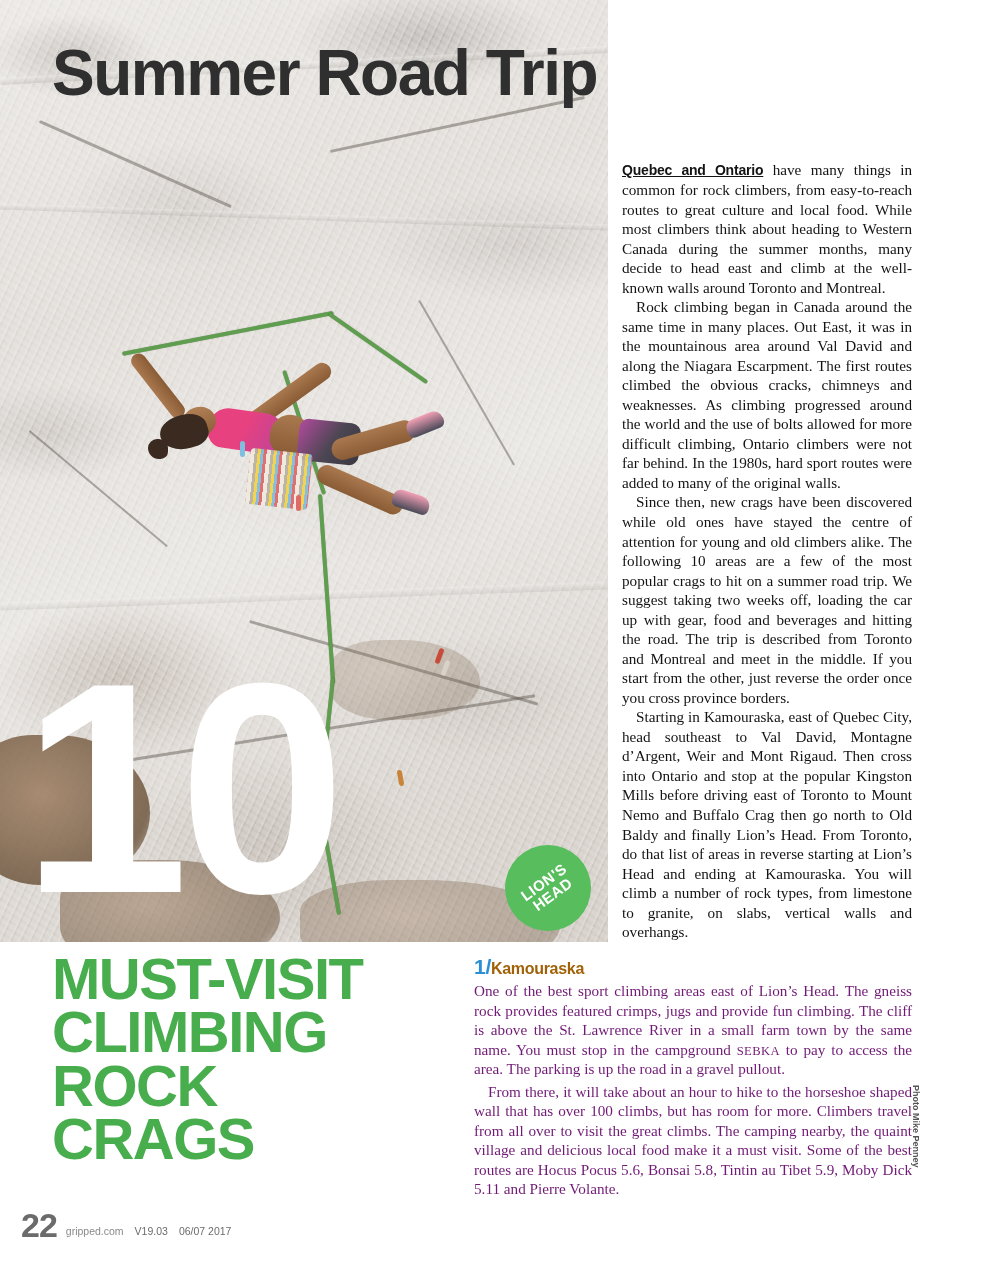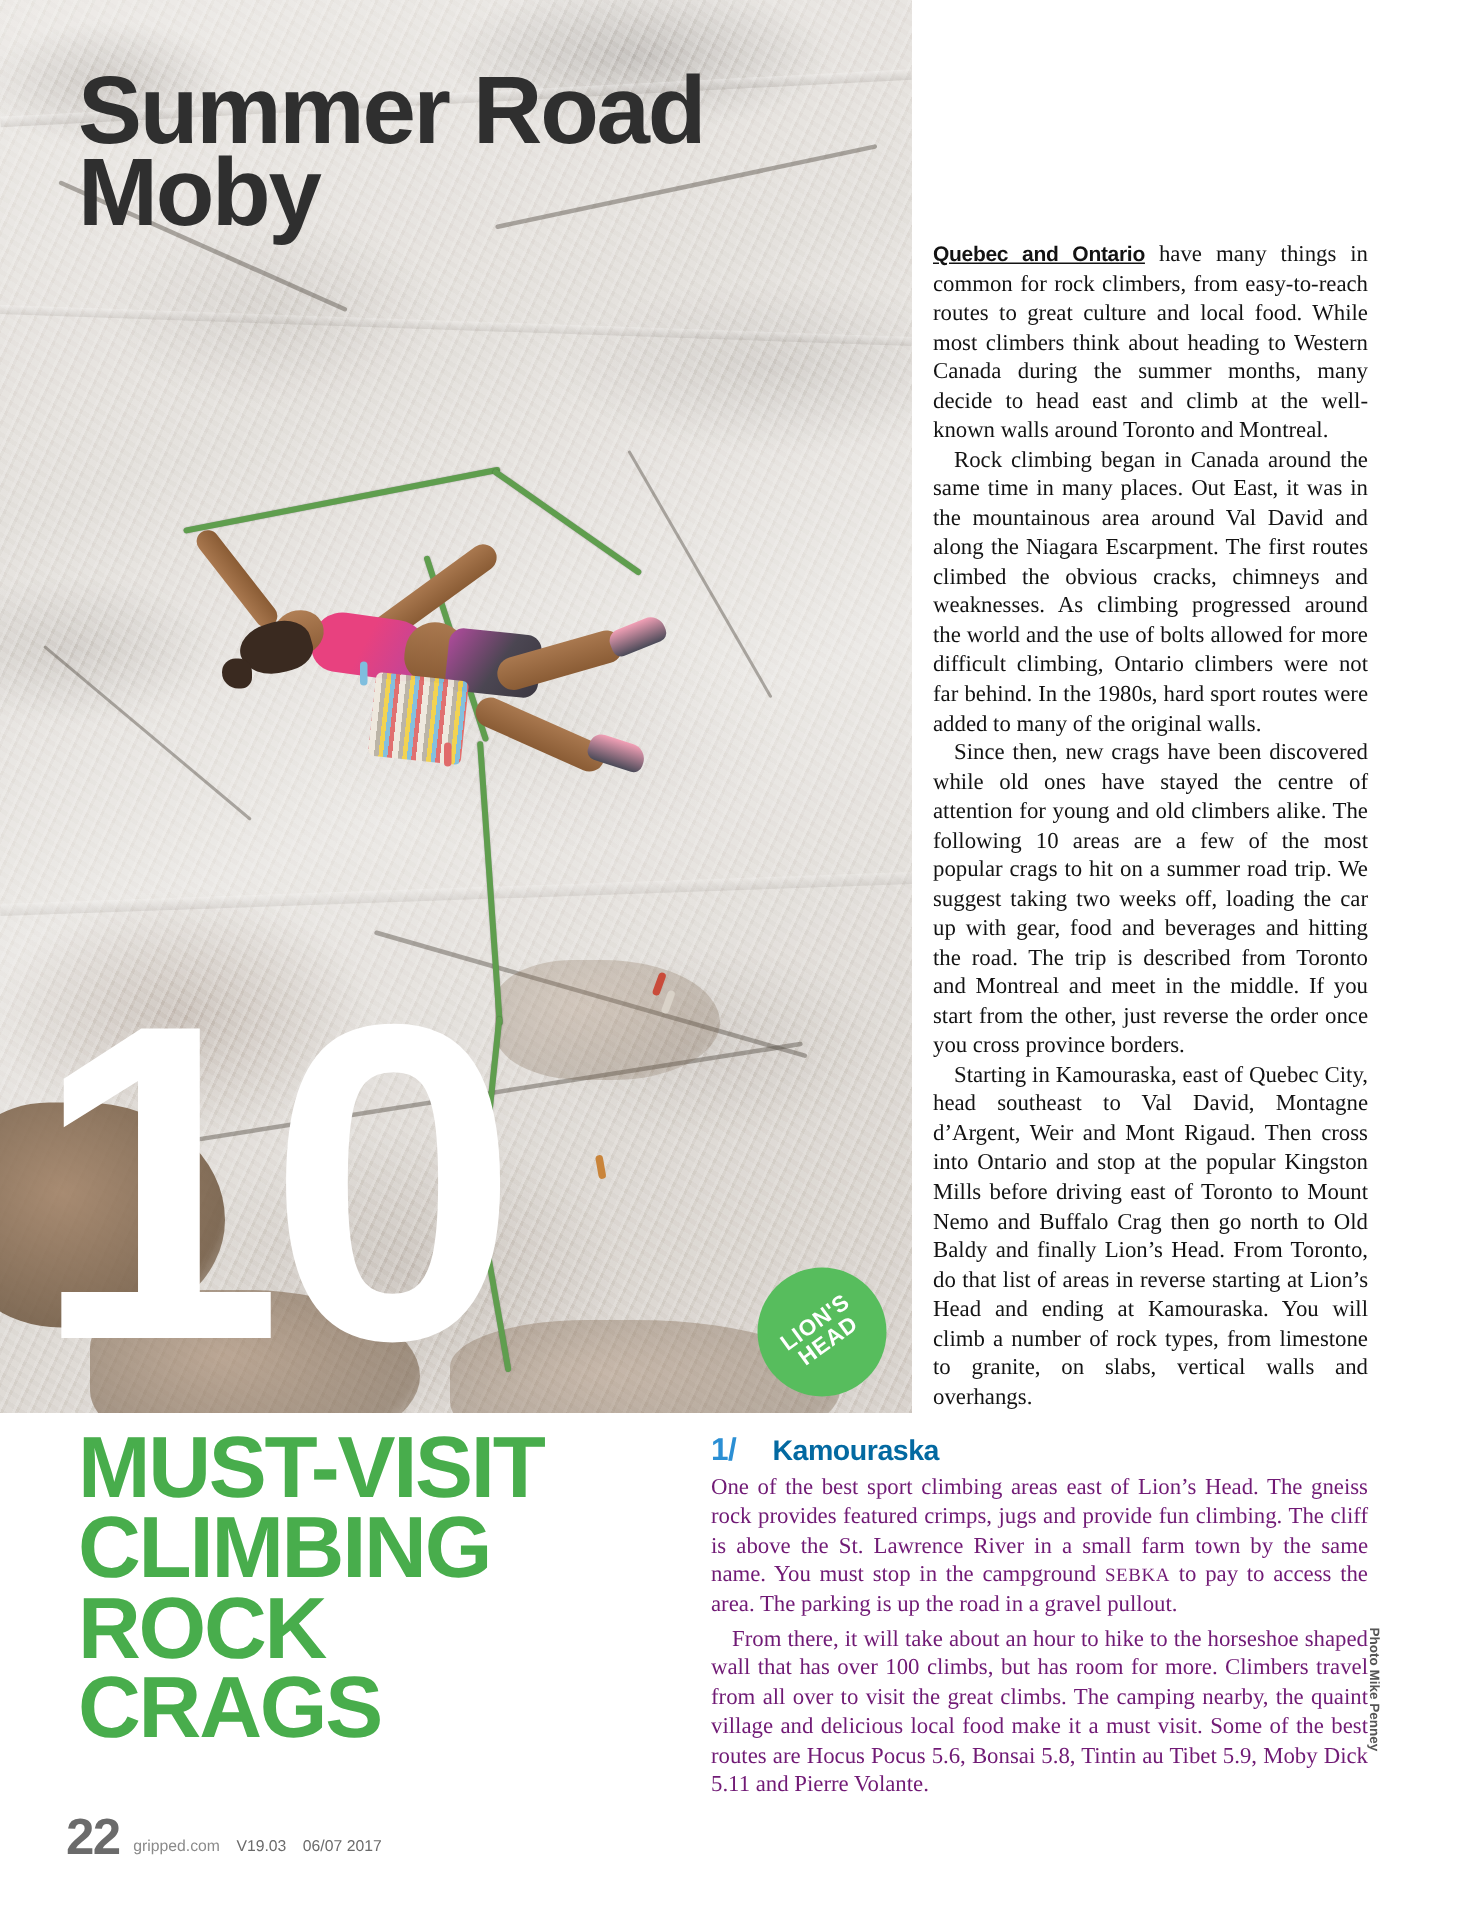--- a/index.html
+++ b/index.html
@@ -75,33 +75,33 @@
               font-family:"Liberation Serif",serif;font-size:15.2px;line-height:1.285;color:#131313;
               hyphens:auto;}
   #rightcol p.ind{text-indent:14px;}
   #rightcol b{font-family:"Liberation Sans",sans-serif;font-size:14px;font-weight:bold;letter-spacing:-.2px;text-decoration:underline;}
 
   
   #section1{position:absolute;left:474px;top:955px;width:438px;z-index:6;}
   #sechead{font-weight:bold;font-size:21px;color:#2b8fd4;letter-spacing:-.3px;line-height:1.1;}
   #sechead .num{color:#2b8fd4;}
   #sechead .slash{color:#2b8fd4;font-weight:bold;}
-  #sechead .name{color:#0369a1;font-size:19px;margin-left:24px;}
+  #sechead .name{color:#a16207;font-size:16px;}
   #section1 p{margin:3px 0 0 0;text-align:justify;
               font-family:"Liberation Serif",serif;font-size:15.2px;line-height:1.285;color:#701a75;}
   #section1 p.ind{text-indent:14px;}
   .sc{font-size:12.6px;letter-spacing:.4px;}
 
   
   #credit{position:absolute;left:921px;top:1085px;z-index:6;
           transform:rotate(90deg);transform-origin:0 0;
           font-size:9px;color:#555;font-weight:bold;white-space:nowrap;}
 
   
-  #footer{position:absolute;left:44px;top:1212px;z-index:6;display:flex;align-items:flex-end;gap:9px;}
+  #footer{position:absolute;left:21px;top:1212px;z-index:6;display:flex;align-items:flex-end;gap:9px;}
   #pagenum{font-size:34px;font-weight:bold;color:#6b6b6b;line-height:.8;letter-spacing:-1px;}
   #meta{display:flex;gap:11px;align-items:baseline;padding-bottom:2px;}
   #meta .dom{font-size:10.5px;color:#8a8a8a;}
   #meta .iss{font-size:10.5px;color:#6b6b6b;font-weight:normal;}
 </style>
 </head>
 <body>
 
 <div id="photo">
   <div class="rock"></div>
@@ -158,21 +158,21 @@
     <div class="biner" style="left:176px;top:150px;background:#e06a6a;"></div>
 
     <div class="limb" style="left:212px;top:96px;width:86px;height:22px;transform:rotate(-16deg);"></div>
     <div class="limb" style="left:198px;top:116px;width:92px;height:20px;transform:rotate(24deg);"></div>
     <div class="shoe" style="left:286px;top:70px;width:38px;height:18px;transform:rotate(-22deg);"></div>
     <div class="shoe" style="left:272px;top:148px;width:38px;height:18px;transform:rotate(18deg);"></div>
   </div>
 </div>
 
 <div id="title">
-  <span class="t-line t-dark">Summer Road Moby</span>
+  <span class="t-line t-dark">Summer Road Trip</span>
 </div>
 
 <div id="big10">10</div>
 
 <div id="greenhead">
   <span>MUST-VISIT</span>
   <span>CLIMBING</span>
   <span>ROCK</span>
   <span>CRAGS</span>
 </div>

